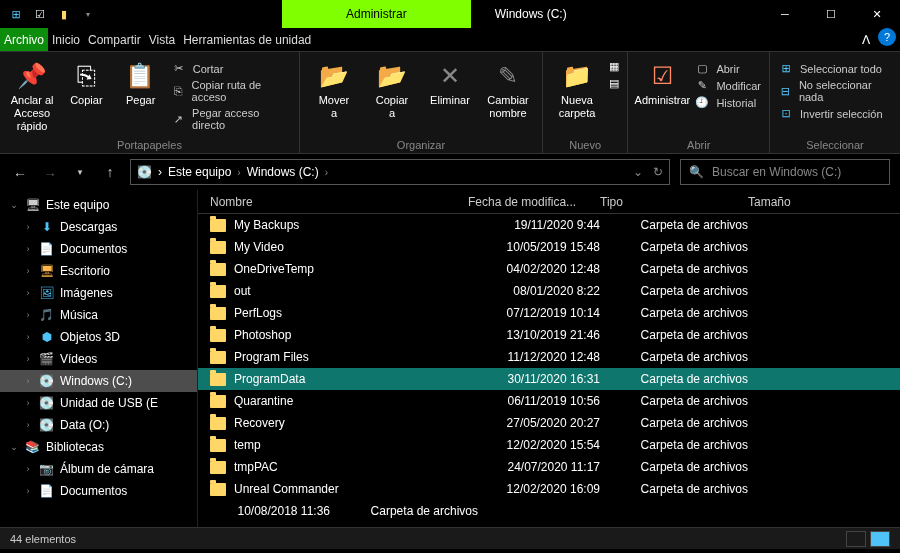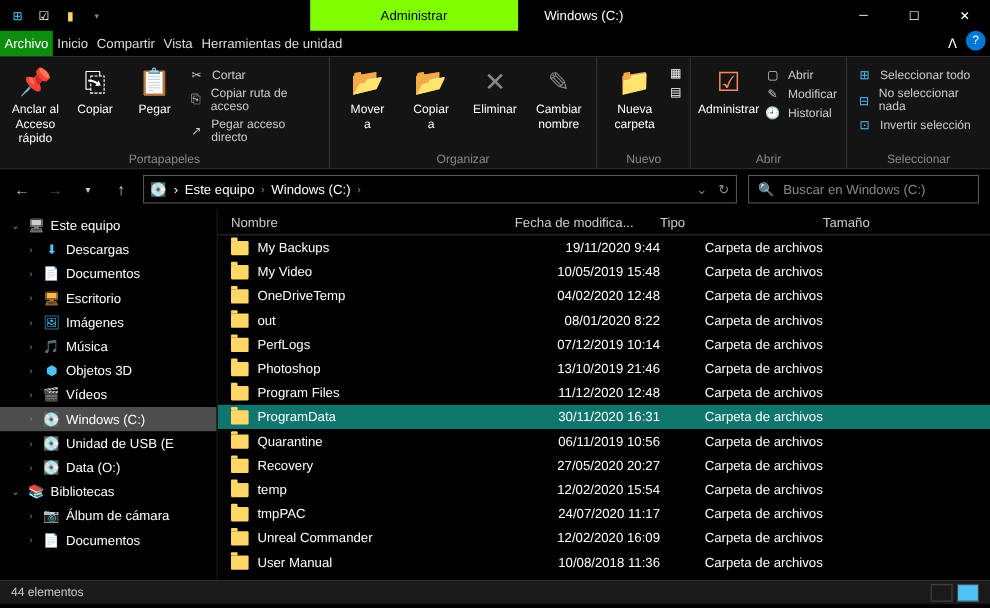--- a/index.html
+++ b/index.html
@@ -418,24 +418,20 @@
         <div class="fl-row">
           <div class="col-n">
             <span class="folder-ico"></span>
             <span>Unreal Commander</span>
           </div>
           <div class="col-d">12/02/2020 16:09</div>
           <div class="col-t">Carpeta de archivos</div>
           <div class="col-s"></div>
         </div>
         <div class="fl-row">
-          <div class="col-n">
-            <span class="folder-ico"></span>
-            <span>User Manual</span>
-          </div>
           <div class="col-d">10/08/2018 11:36</div>
           <div class="col-t">Carpeta de archivos</div>
           <div class="col-s"></div>
         </div>
       </div>
   </div>
 </div>
 
 <div class="status">
   <span>44 elementos</span>

